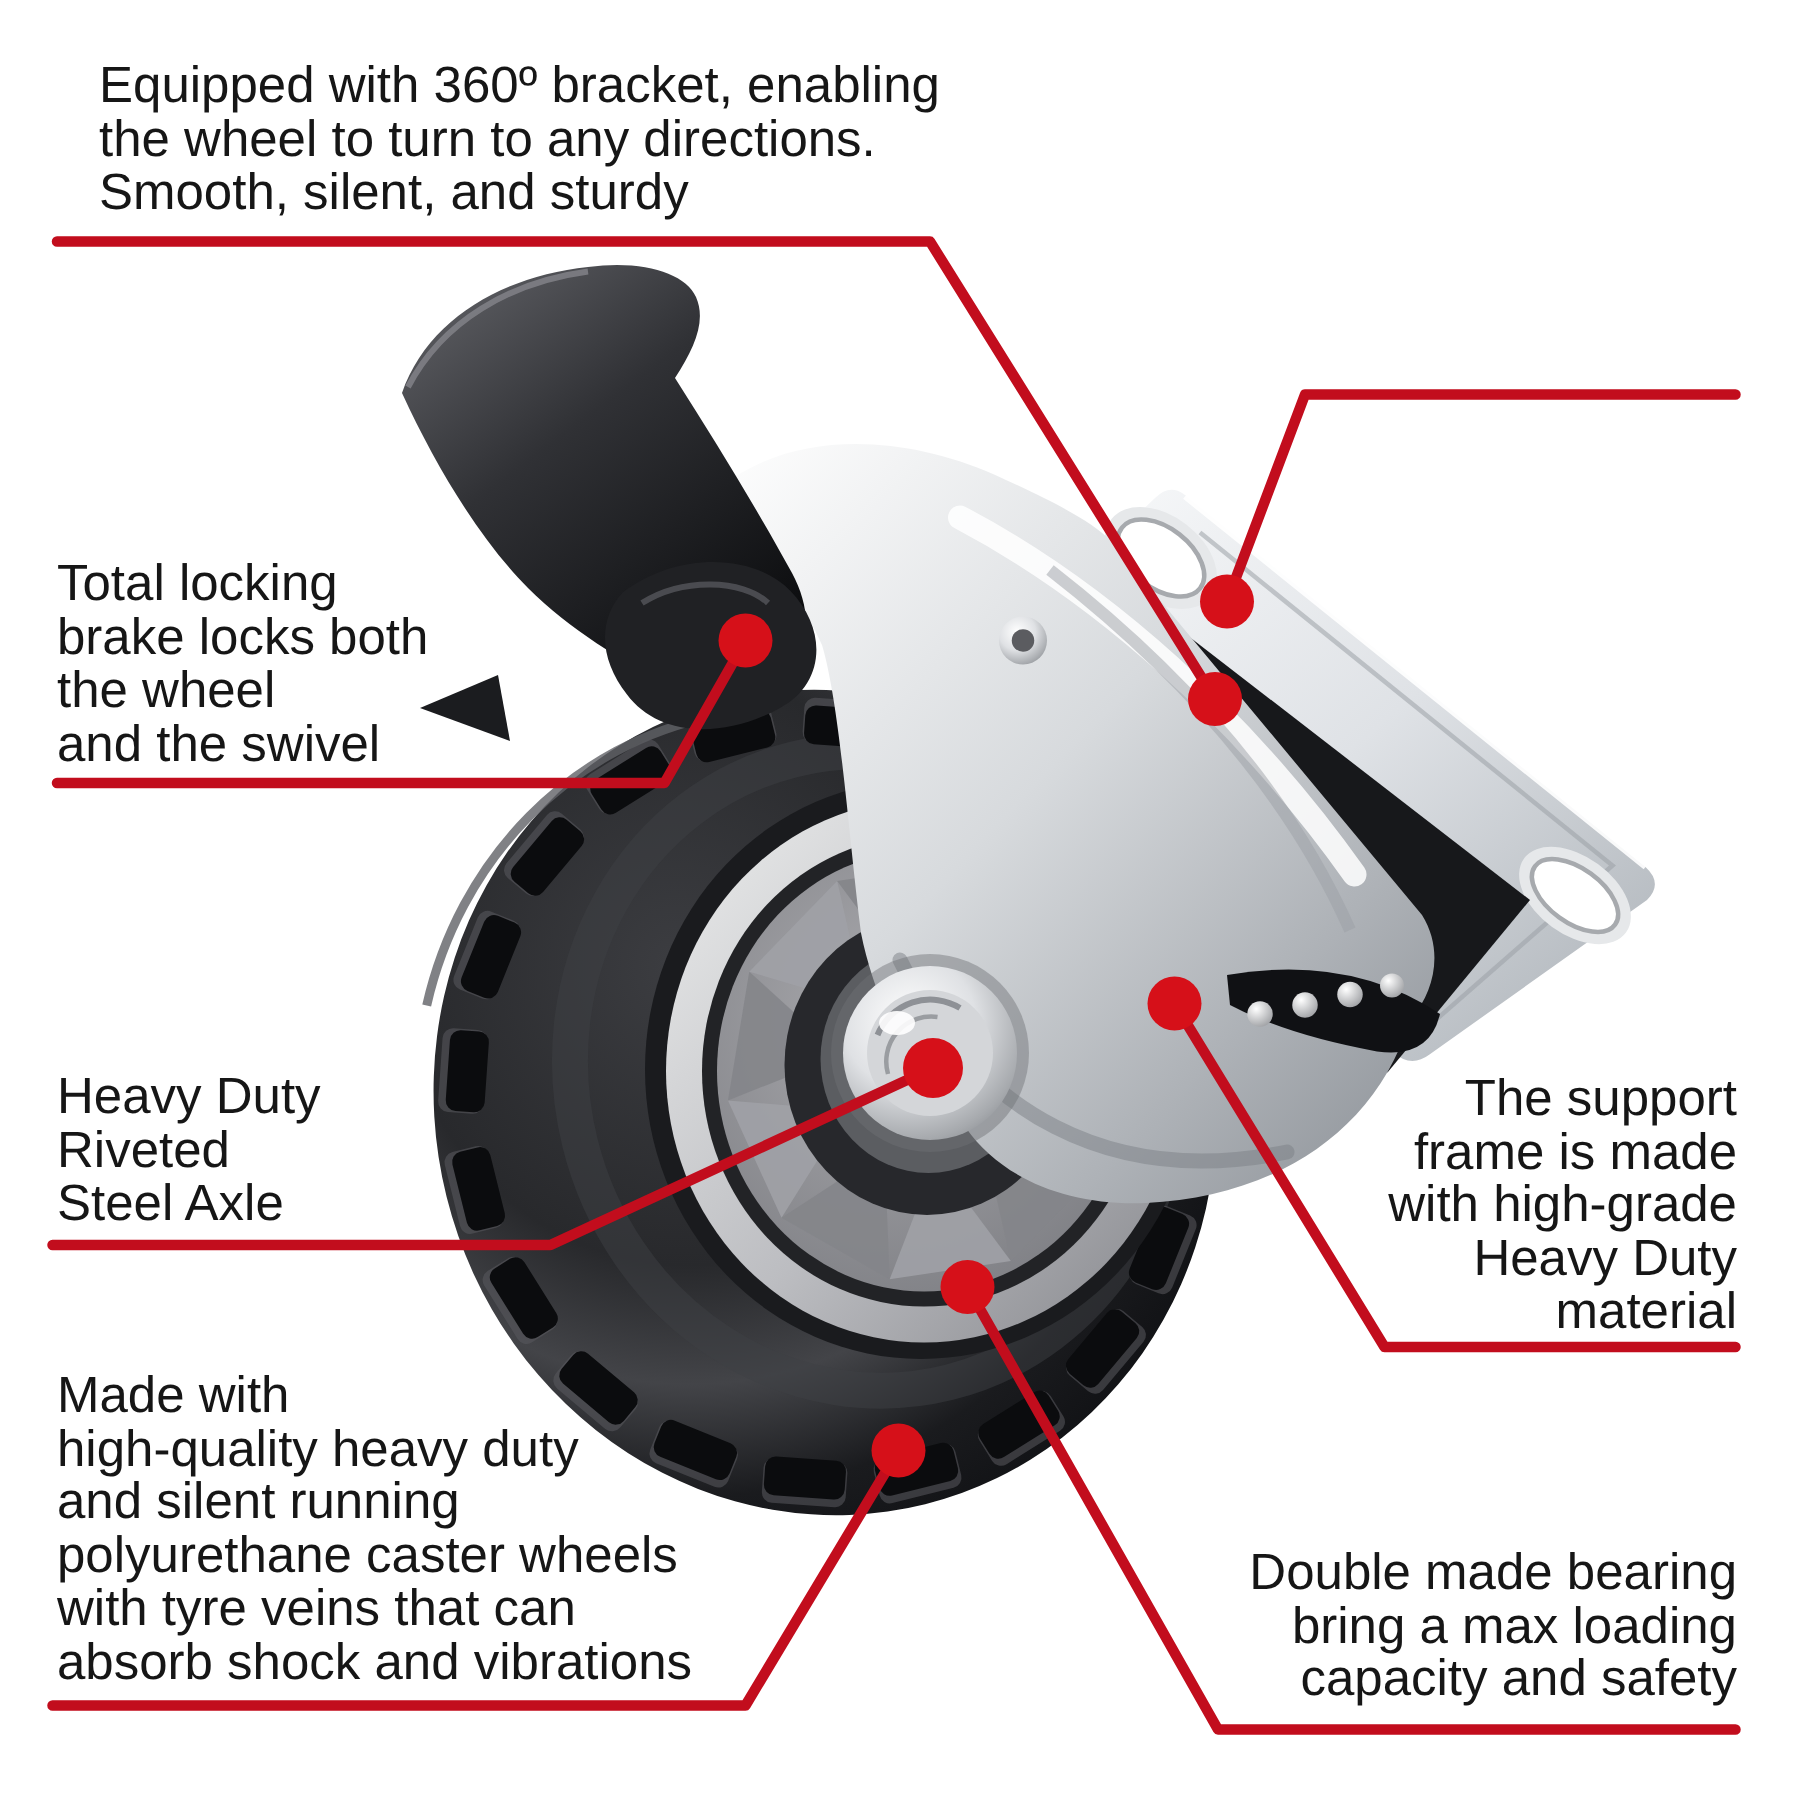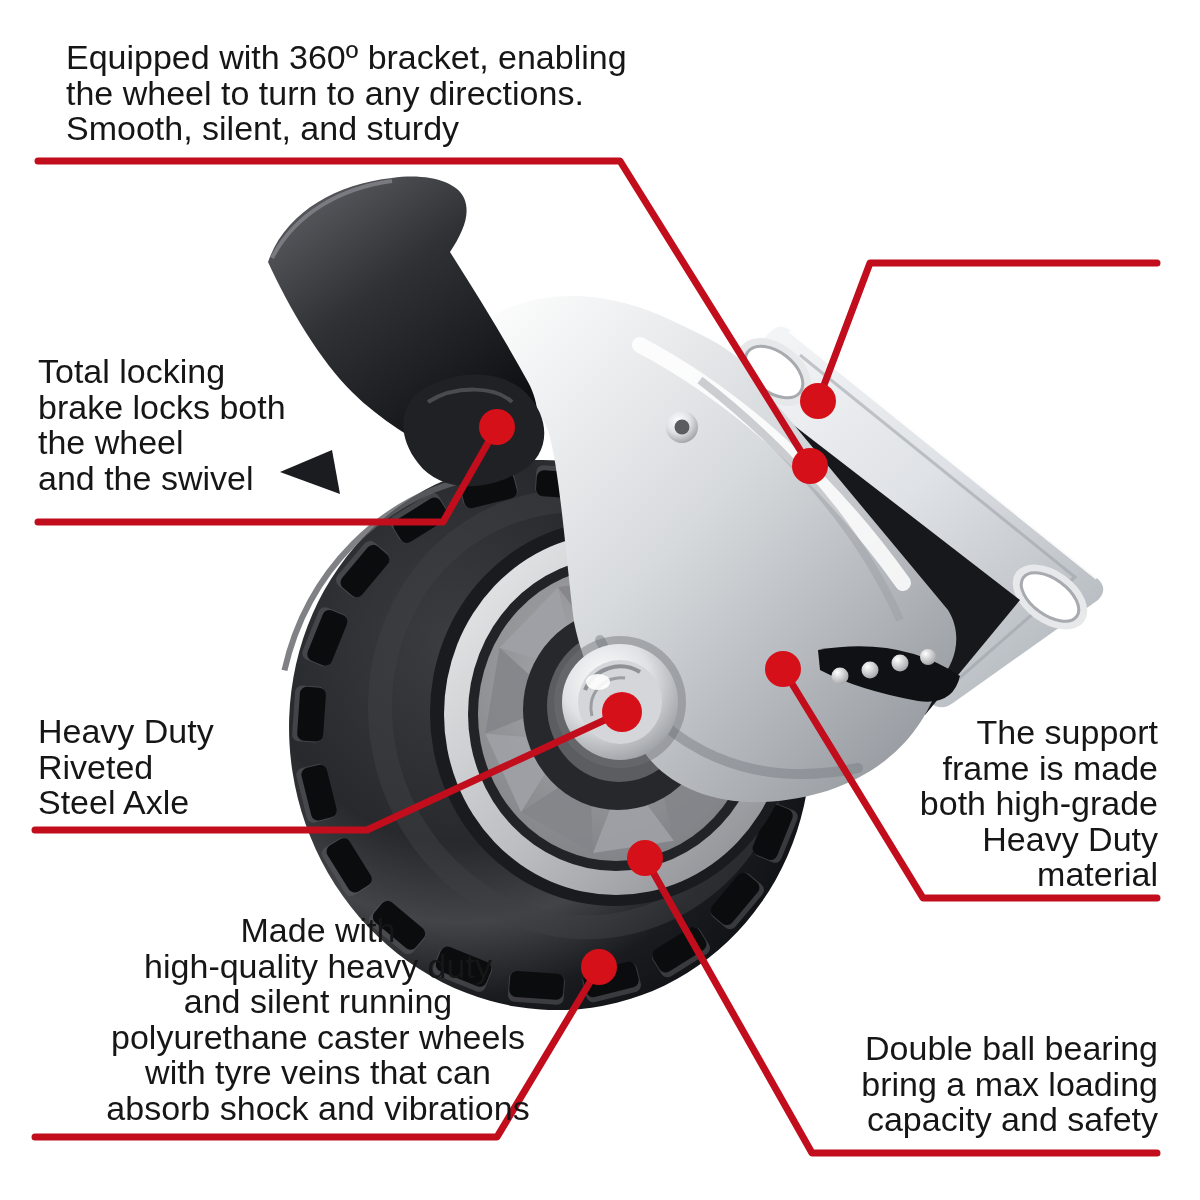--- a/index.html
+++ b/index.html
@@ -5,23 +5,23 @@
   html,body{margin:0;padding:0;background:#ffffff;}
   body{width:1200px;height:1200px;overflow:hidden;
        font-family:"Liberation Sans", sans-serif;}
   .stage{position:relative;width:1200px;height:1200px;background:#fff;}
   svg.art{position:absolute;left:0;top:0;width:1200px;height:1200px;}
   .callout{position:absolute;white-space:pre-line;color:#161616;
            font-size:34px;line-height:35.5px;letter-spacing:0;}
   .r{text-align:right;}
   .c1{left:38px;top:40px;width:650px;margin-left:28px;}
   .c2{right:42px;top:76px;width:540px;}
-  .c3{left:38px;top:354px;width:440px;}
+  .c3{left:38px;top:372px;width:440px;}
   .c4{left:38px;top:714px;width:400px;}
-  .c5{left:38px;top:913px;width:560px;text-align:center;}
+  .c5{left:38px;top:913px;width:560px;}
   .c6{right:42px;top:715px;width:440px;}
   .c7{right:42px;top:1031px;width:480px;}
 </style>
 </head>
 <body>
 
 <div class="stage">
 
   <svg class="art" viewBox="0 0 1200 1200">
     <defs>
@@ -224,19 +224,19 @@
 Riveted
 Steel Axle</div>
   <div class="callout c5">Made with
 high-quality heavy duty
 and silent running
 polyurethane caster wheels
 with tyre veins that can
 absorb shock and vibrations</div>
   <div class="callout c6 r">The support
 frame is made
-both high-grade
+with high-grade
 Heavy Duty
 material</div>
-  <div class="callout c7 r">Double ball bearing
+  <div class="callout c7 r">Double made bearing
 bring a max loading
 capacity and safety</div>
 </div>
 
 </body></html>

